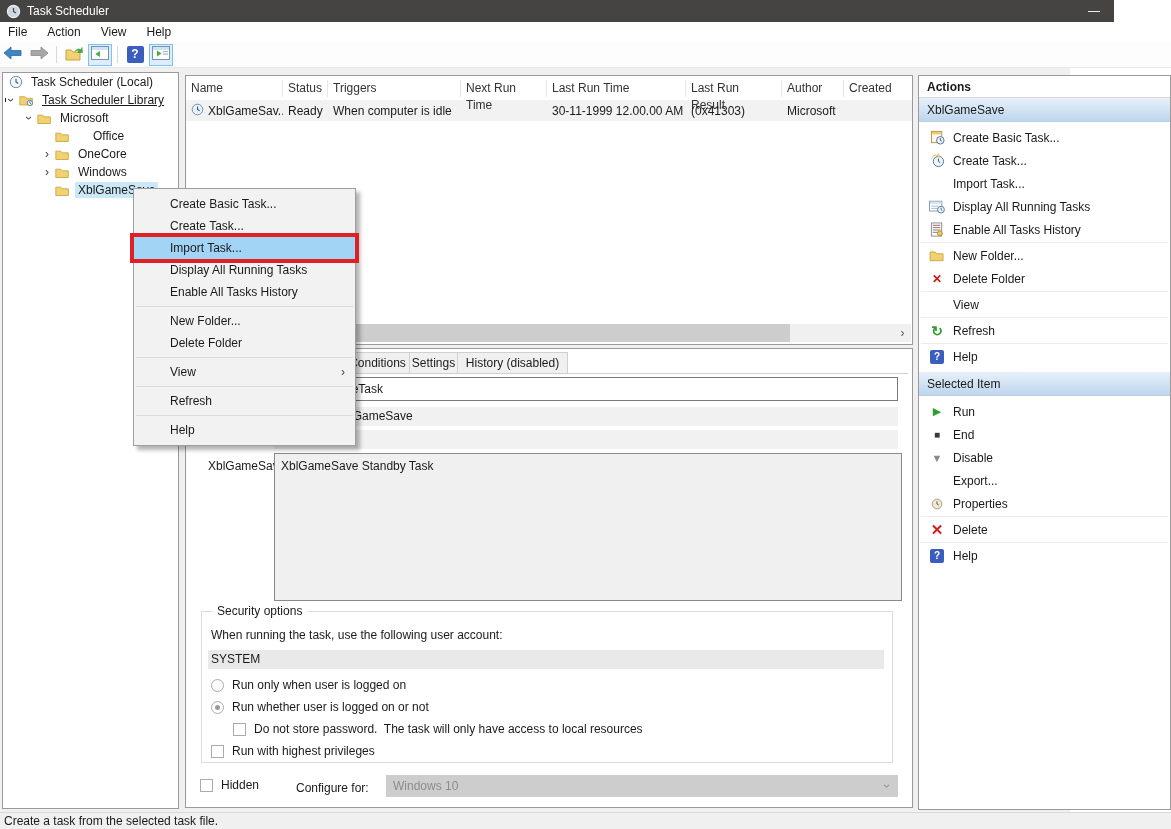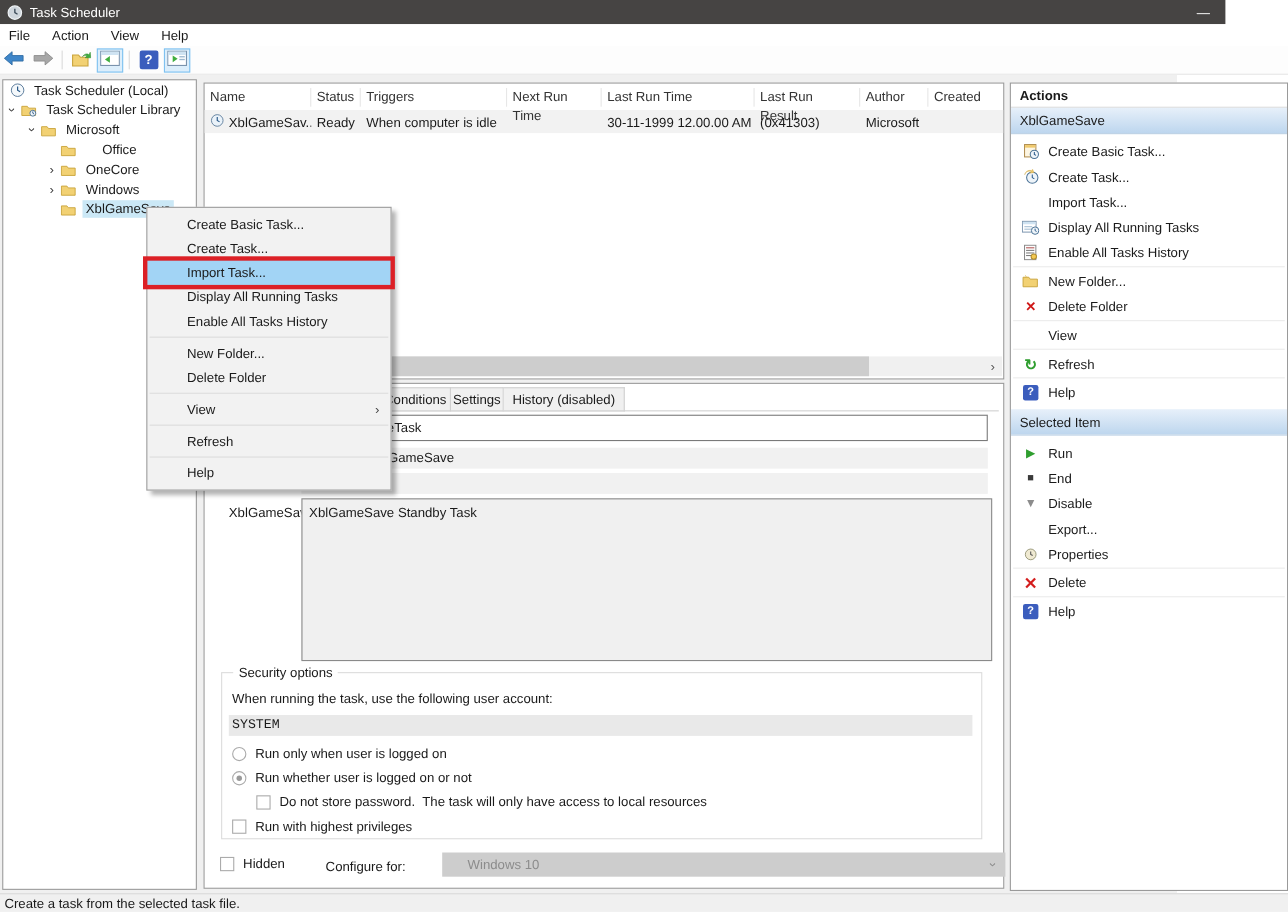--- a/index.html
+++ b/index.html
@@ -72,31 +72,31 @@
   .dp-label { position:absolute; color:#1a1a1a; }
   .name-box { position:absolute; left:88px; top:28px; width:624px; height:24px; background:#fff;
     border:1px solid #7a7a7a; line-height:22px; padding-left:6px; }
   .flat-field { position:absolute; left:88px; width:624px; height:19px; background:#f1f1f1; line-height:19px; padding-left:6px; }
   .desc-box { position:absolute; left:88px; top:104px; width:628px; height:148px; background:#f0f0f0;
     border:1px solid #8a8a8a; padding:5px 6px; }
 
   .groupbox { position:absolute; left:15px; top:262px; width:692px; height:152px; border:1px solid #dcdcdc; }
   .gb-legend { position:absolute; top:-8px; left:10px; background:#fff; padding:0 5px; }
   .gb-line { position:absolute; left:9px; }
-  .sys-bar { position:absolute; left:6px; top:38px; right:8px; height:19px; background:#e9e9e9; line-height:19px; padding-left:3px;font-family:Liberation Mono, monospace; }
+  .sys-bar { position:absolute; left:6px; top:38px; right:8px; height:19px; background:#e9e9e9; line-height:19px; padding-left:3px; }
 
   .radio, .checkbox { display:inline-block; width:13px; height:13px; border:1px solid #ababab; background:#fff;
     vertical-align:-2px; margin-right:8px; flex:none; }
   .radio { border-radius:50%; position:relative; }
   .radio.on::after { content:""; position:absolute; left:3px; top:3px; width:5px; height:5px; border-radius:50%; background:#9a9a9a; }
   .opt-row { position:absolute; display:flex; align-items:center; }
   .ws-pre { white-space:pre; }
 
-  .cfg-select { position:absolute; left:216px; top:426px; width:512px; height:22px; background:#cdcdcd;
-    color:#8c8c8c; line-height:22px; padding-left:23px; }
+  .cfg-select { position:absolute; left:200px; top:426px; width:512px; height:22px; background:#cdcdcd;
+    color:#8c8c8c; line-height:22px; padding-left:7px; }
   .cfg-select .dd-chev { position:absolute; right:9px; top:0; color:#8c8c8c; transform:rotate(90deg); }
 
   
   .actions-panel { left:918px; top:7px; width:253px; height:735px; overflow:hidden; }
   .ap-title { height:22px; line-height:22px; font-weight:bold; padding-left:8px; border-bottom:1px solid #d9d9d9; }
   .ap-group-hdr { height:24px; line-height:24px; padding-left:8px;
     background:linear-gradient(#e7f0fa,#bdd6ee); border-bottom:1px solid #b9cfe4; }
   .act-item { height:23px; display:flex; align-items:center; }
   .act-ico { width:24px; margin-left:6px; display:inline-flex; justify-content:center; flex:none; }
   .act-label { padding-left:4px; }
@@ -192,21 +192,21 @@
     <div class="panel tree-panel">
       <div class="trow" style="padding-left:3px;">
         <span class="ticon">
             <svg width="14" height="14" viewBox="0 0 16 16">
               <circle cx="8" cy="8" r="6.5" fill="#f4f8fb" stroke="#5a7a9a"></circle>
               <path d="M8 4.2V8l2.6 1.6" stroke="#2a5a8a" stroke-width="1.3" fill="none"></path>
             </svg>
           </span>
         <span class="tlabel">Task Scheduler (Local)</span>
       </div>
-      <div class="trow" style="padding-left:3px;">
+      <div class="trow" style="padding-left:3px;text-decoration:underline;">
         <span class="texp open">›</span>
         <span class="ticon">
             <svg width="15" height="14" viewBox="0 0 18 15">
               <path d="M1 3.5v10h15V5.5H8.5L7 3.5H1z" fill="#f2d173" stroke="#c9a43c"></path>
               <circle cx="13" cy="11" r="3.2" fill="#eef4f9" stroke="#4a7296"></circle>
               <path d="M13 9v2l1.4.9" stroke="#2a5a8a" fill="none"></path>
             </svg>
           </span>
         <span class="tlabel">Task Scheduler Library</span>
       </div>

